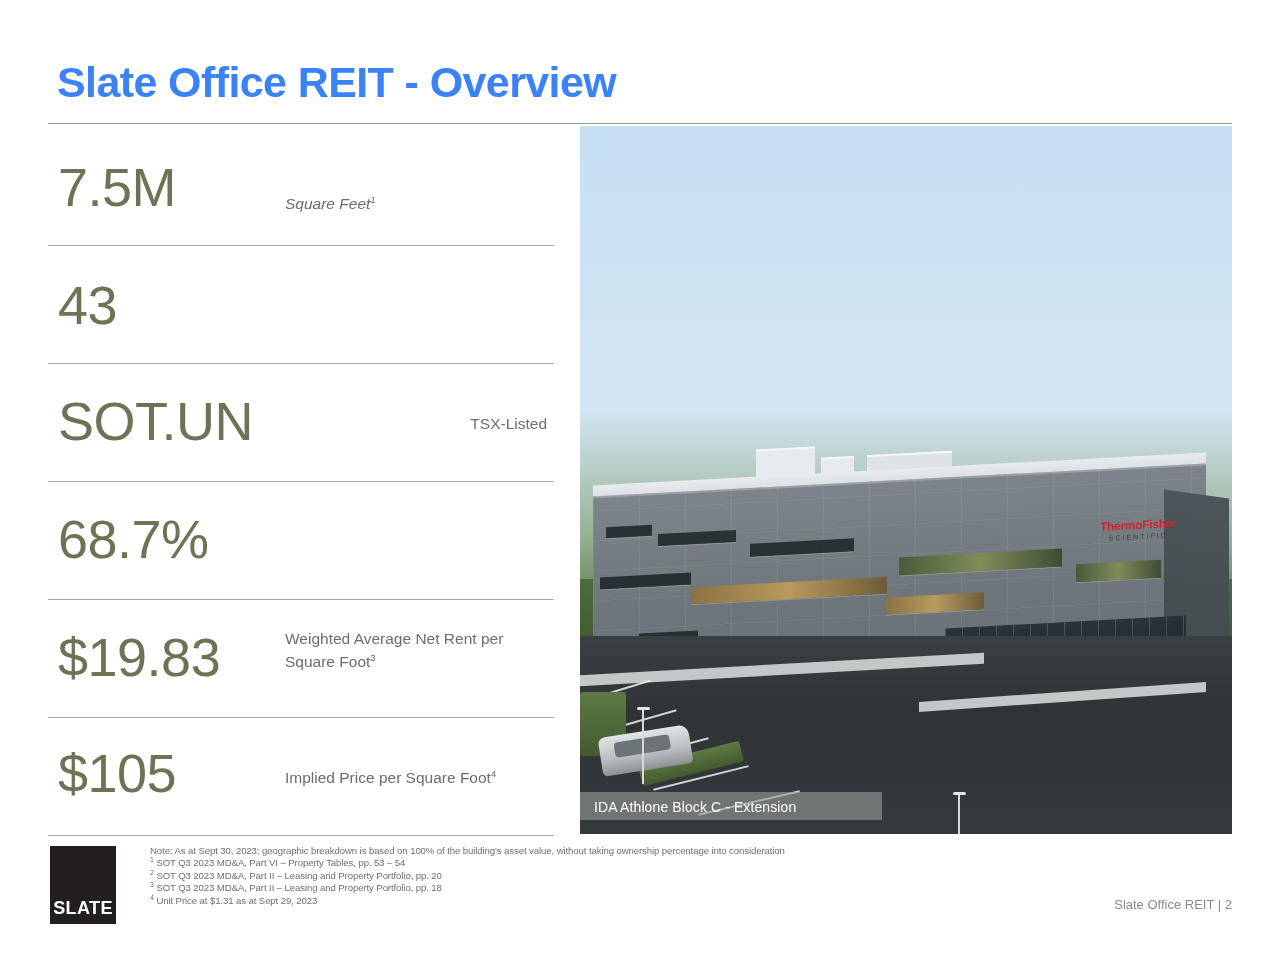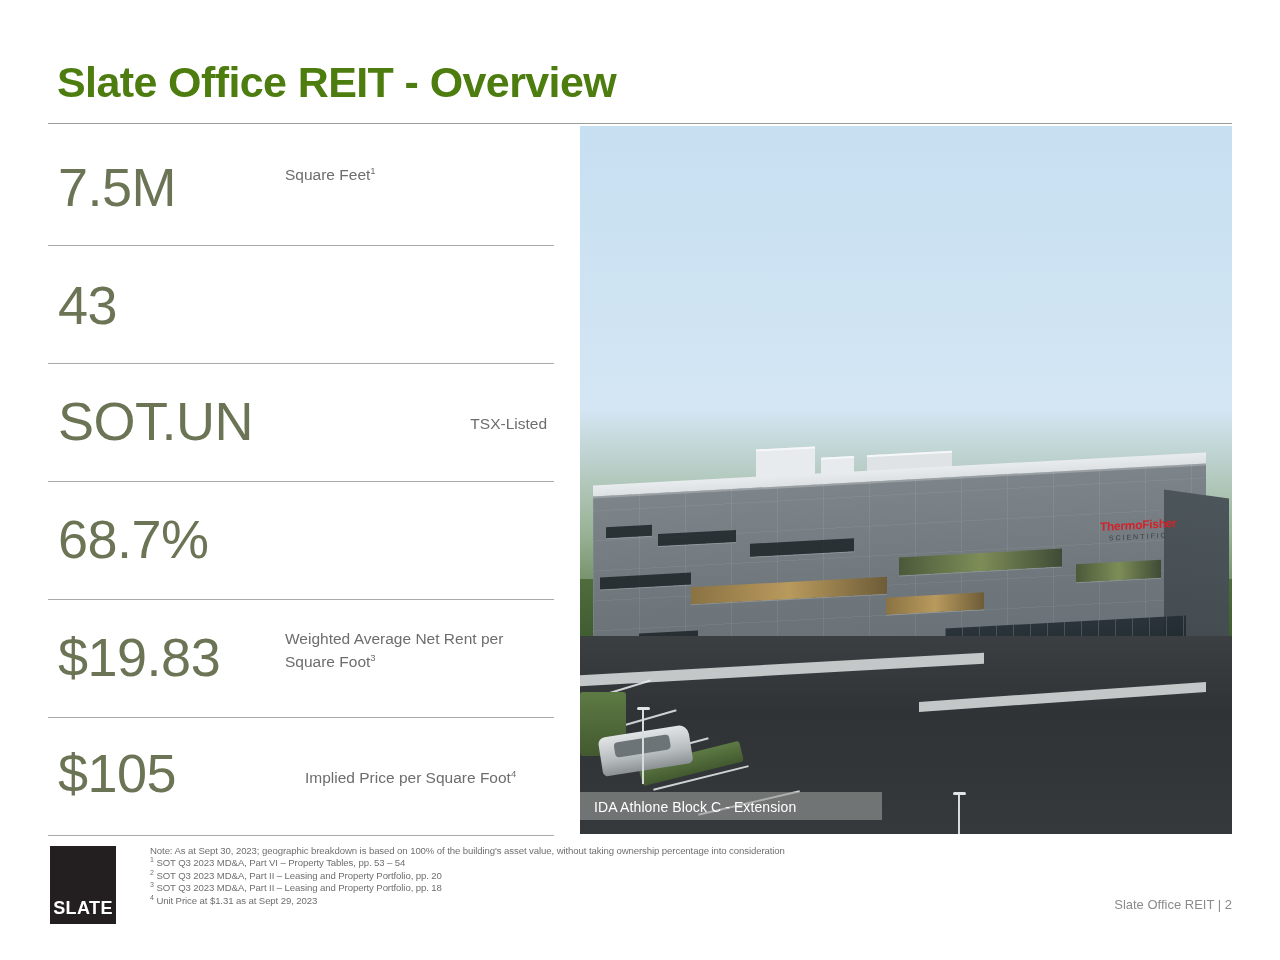--- a/index.html
+++ b/index.html
@@ -17,21 +17,21 @@
   }
 
   
   #slide-title {
     position: absolute;
     left: 57px;
     top: 58px;
     font-size: 43px;
     font-weight: bold;
     letter-spacing: -0.6px;
-    color: #4d7c0f;
+    color: #3b82f6;
     white-space: nowrap;
   }
   #header-rule {
     position: absolute;
     left: 48px;
     top: 123px;
     width: 1184px;
     height: 1px;
     background: #9b9b9b;
   }
@@ -84,31 +84,31 @@
 
   
   #stat-row-0 { top: 0px;   height: 118px; }
   #stat-row-1 { top: 118px; height: 118px; }
   #stat-row-2 { top: 236px; height: 118px; }
   #stat-row-3 { top: 354px; height: 118px; }
   #stat-row-4 { top: 472px; height: 118px; }
   #stat-row-5 { top: 590px; height: 118px; }
 
   #stat-row-0 .stat-value { top: 32px; }
-  #stat-row-0 .stat-label { top: 35px; }
+  #stat-row-0 .stat-label { top: 64px; font-style: italic; }
   #stat-row-1 .stat-value { top: 32px; }
   #stat-row-1 .stat-label { top: 48px; }
   #stat-row-2 .stat-value { top: 30px; }
   #stat-row-2 .stat-label { top: 48px; text-align: right; }
   #stat-row-3 .stat-value { top: 30px; }
   #stat-row-3 .stat-label { top: 34px; }
   #stat-row-4 .stat-value { top: 30px; }
   #stat-row-4 .stat-label { top: 27px; }
   #stat-row-5 .stat-value { top: 28px; }
-  #stat-row-5 .stat-label { top: 48px; margin-left: 20px; }
+  #stat-row-5 .stat-label { top: 48px; }
 
   
   #photo {
     position: absolute;
     left: 580px;
     top: 126px;
     width: 652px;
     height: 708px;
     overflow: hidden;
     background: #cfe3f2;

